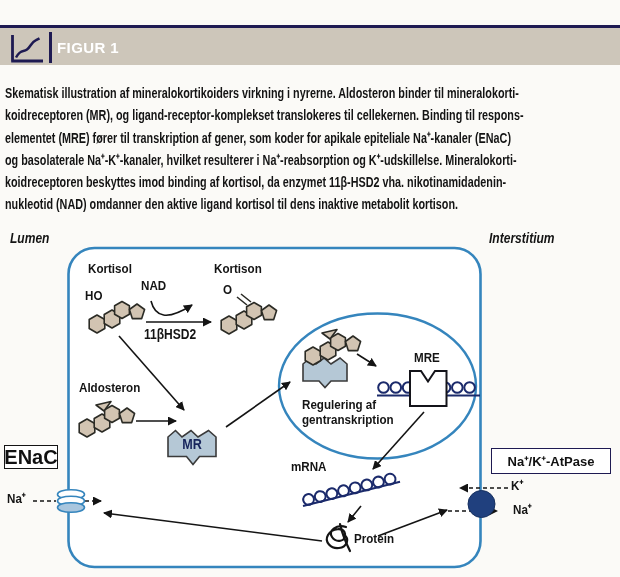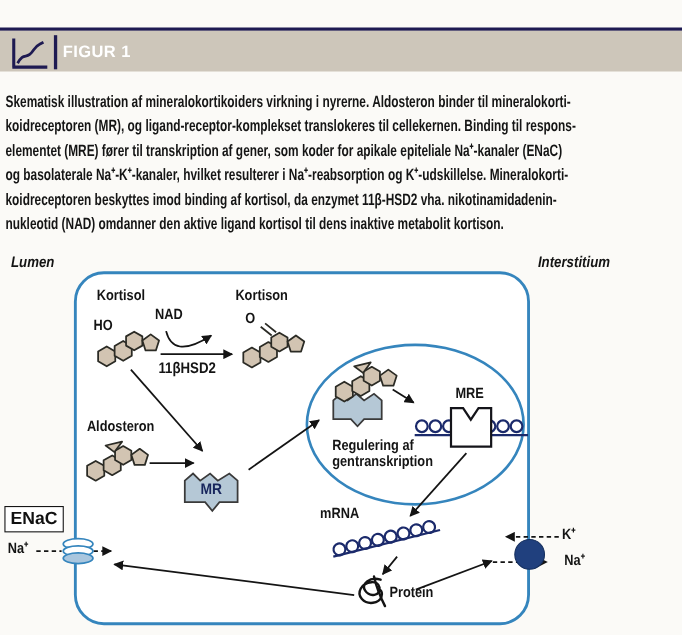--- a/index.html
+++ b/index.html
@@ -19,21 +19,21 @@
   
   .dwrap{position:absolute;left:0;top:0;width:620px;height:574px;}
   svg{position:absolute;left:0;top:0;}
   .dl{position:absolute;font-weight:700;font-size:13.5px;line-height:15px;white-space:nowrap;
       transform:scaleX(.86);transform-origin:0 0;color:#141414;}
   .dl.it{font-style:italic;font-size:14px;}
   .dlc{position:absolute;font-weight:700;font-size:14px;color:#17255c;text-align:center;
        transform:scaleX(.9);transform-origin:50% 50%;}
   .dbox{position:absolute;background:#fff;display:flex;align-items:center;justify-content:center;
         font-weight:700;white-space:nowrap;}
-  .dbox.enac{left:4px;top:440px;width:52px;height:22px;border:1.6px solid #141414;font-size:16px;}
+  .dbox.enac{left:4px;top:425px;width:52px;height:22px;border:1.6px solid #141414;font-size:20px;}
   .dbox.atp{left:491px;top:428px;width:118px;height:24px;border:1.6px solid #1e1a52;font-size:13px;}
   .botbar{position:absolute;left:0;top:563px;width:620px;height:8px;background:#1e1a52;}
 </style>
 </head>
 <body>
 
 <div class="screen">
 
   <div class="topline"></div>
   <div class="tanbar"></div>
@@ -160,20 +160,23 @@
     <div class="dlc" style="left:168px;top:416px;width:48px;">MR</div>
     <div class="dl" style="left:414px;top:330px;">MRE</div>
     <div class="dl" style="left:302px;top:377px;">Regulering af</div>
     <div class="dl" style="left:302px;top:392px;">gentranskription</div>
     <div class="dl" style="left:291px;top:439px;">mRNA</div>
     <div class="dl" style="left:354px;top:511px;">Protein</div>
 
     <div class="dbox enac">
       <span>ENaC</span>
     </div>
+    <div class="dbox atp">
+      <span>Na⁺/K⁺-AtPase</span>
+    </div>
 
     <div class="dl" style="left:7px;top:471px;">Na⁺</div>
     <div class="dl" style="left:511px;top:458px;">K⁺</div>
     <div class="dl" style="left:513px;top:482px;">Na⁺</div>
   </div>
 
   <div class="botbar"></div>
 </div>
 
 </body></html>

